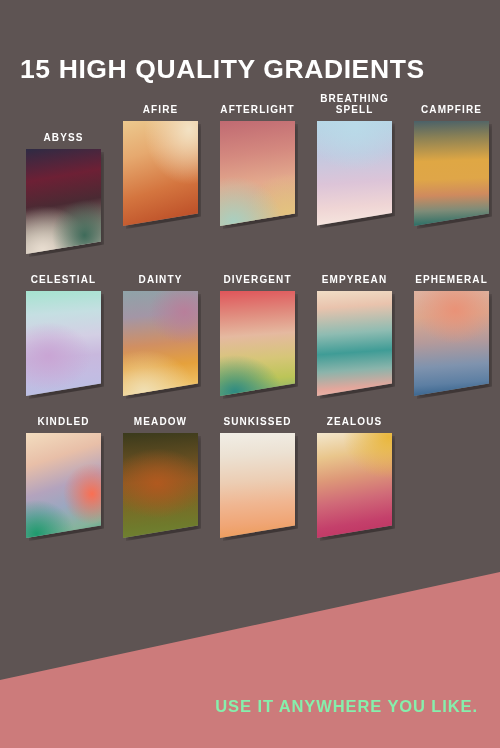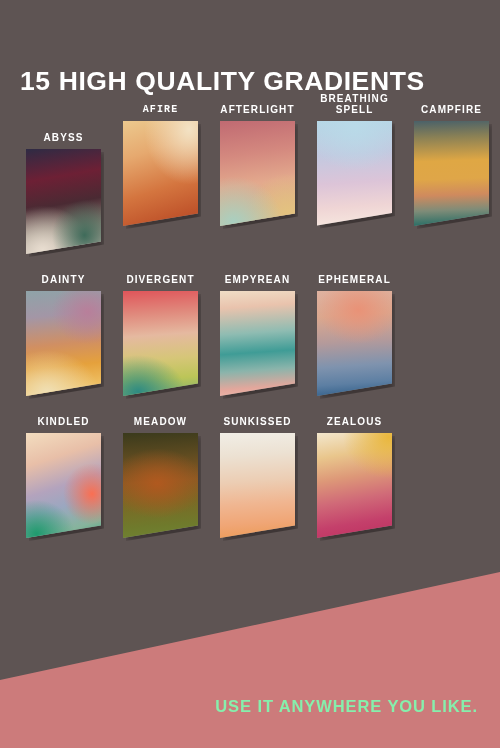--- a/index.html
+++ b/index.html
@@ -16,21 +16,21 @@
     width: 500px;
     height: 748px;
     overflow: hidden;
     background: #5e5453;
   }
 
   
   #title {
     position: absolute;
     left: 20px;
-    top: 48px;
+    top: 36px;
     font-size: 26.5px;
     font-weight: bold;
     letter-spacing: 0.6px;
     color: #ffffff;
     white-space: nowrap;
   }
 
   
   #grid {
     position: absolute;
@@ -126,21 +126,21 @@
   <div id="grid">
       <div class="grid-row">
         <div class="cell">
           <div class="cell-label" style="color: rgb(255, 255, 255); margin-top: 28px;">ABYSS</div>
           <div class="swatch-wrap">
             <div class="swatch-shadow"></div>
             <div class="swatch" style="background-image: radial-gradient(70% 55% at 78% 82%, rgb(63, 107, 90) 0%, rgba(63, 107, 90, 0) 62%), radial-gradient(95% 60% at 22% 96%, rgb(232, 221, 208) 0%, rgba(232, 221, 208, 0) 70%), linear-gradient(170deg, rgb(46, 43, 68) 0%, rgb(109, 32, 53) 28%, rgb(74, 42, 51) 52%, rgb(141, 131, 119) 74%, rgb(222, 211, 198) 100%);"></div>
           </div>
         </div>
         <div class="cell">
-          <div class="cell-label" style="color: rgb(255, 255, 255); font-family: Liberation Mono, monospace;">AFIRE</div>
+          <div class="cell-label" style="color: rgb(255, 255, 255);">AFIRE</div>
           <div class="swatch-wrap">
             <div class="swatch-shadow"></div>
             <div class="swatch" style="background-image: radial-gradient(85% 75% at 88% 8%, rgb(243, 226, 196) 0%, rgba(243, 226, 196, 0) 70%), linear-gradient(162deg, rgb(236, 201, 142) 0%, rgb(230, 169, 111) 30%, rgb(212, 117, 63) 62%, rgb(193, 86, 44) 86%, rgb(180, 72, 42) 100%);"></div>
           </div>
         </div>
         <div class="cell">
           <div class="cell-label" style="color: rgb(255, 255, 255);">AFTERLIGHT</div>
           <div class="swatch-wrap">
             <div class="swatch-shadow"></div>
             <div class="swatch" style="background-image: radial-gradient(90% 60% at 18% 96%, rgb(169, 207, 192) 0%, rgba(169, 207, 192, 0) 72%), radial-gradient(80% 55% at 92% 88%, rgb(228, 194, 126) 0%, rgba(228, 194, 126, 0) 70%), linear-gradient(172deg, rgb(192, 106, 114) 0%, rgb(212, 137, 127) 32%, rgb(227, 169, 141) 58%, rgb(221, 179, 140) 80%, rgb(207, 196, 156) 100%);"></div>
@@ -156,20 +156,27 @@
         <div class="cell">
           <div class="cell-label" style="color: rgb(255, 255, 255);">CAMPFIRE</div>
           <div class="swatch-wrap">
             <div class="swatch-shadow"></div>
             <div class="swatch" style="background-image: linear-gradient(178deg, rgb(74, 97, 105) 0%, rgb(139, 129, 85) 16%, rgb(223, 167, 68) 38%, rgb(223, 166, 72) 55%, rgb(207, 138, 94) 70%, rgb(127, 140, 120) 84%, rgb(29, 106, 99) 100%);"></div>
           </div>
         </div>
       </div>
       <div class="grid-row">
         <div class="cell">
+          <div class="cell-label" style="color: rgb(255, 255, 255);">CELESTIAL</div>
+          <div class="swatch-wrap">
+            <div class="swatch-shadow"></div>
+            <div class="swatch" style="background-image: radial-gradient(80% 45% at 30% 62%, rgb(201, 165, 212) 0%, rgba(201, 165, 212, 0) 72%), linear-gradient(176deg, rgb(165, 227, 207) 0%, rgb(197, 223, 226) 22%, rgb(211, 207, 228) 44%, rgb(200, 184, 221) 62%, rgb(195, 188, 226) 80%, rgb(185, 192, 227) 100%);"></div>
+          </div>
+        </div>
+        <div class="cell">
           <div class="cell-label" style="color: rgb(255, 255, 255);">DAINTY</div>
           <div class="swatch-wrap">
             <div class="swatch-shadow"></div>
             <div class="swatch" style="background-image: radial-gradient(70% 45% at 82% 20%, rgb(184, 127, 154) 0%, rgba(184, 127, 154, 0) 68%), radial-gradient(95% 55% at 28% 96%, rgb(240, 223, 180) 0%, rgba(240, 223, 180, 0) 72%), linear-gradient(174deg, rgb(143, 163, 168) 0%, rgb(163, 150, 166) 24%, rgb(208, 143, 99) 50%, rgb(229, 161, 60) 70%, rgb(238, 190, 97) 88%, rgb(242, 223, 176) 100%);"></div>
           </div>
         </div>
         <div class="cell">
           <div class="cell-label" style="color: rgb(255, 255, 255);">DIVERGENT</div>
           <div class="swatch-wrap">
             <div class="swatch-shadow"></div>

